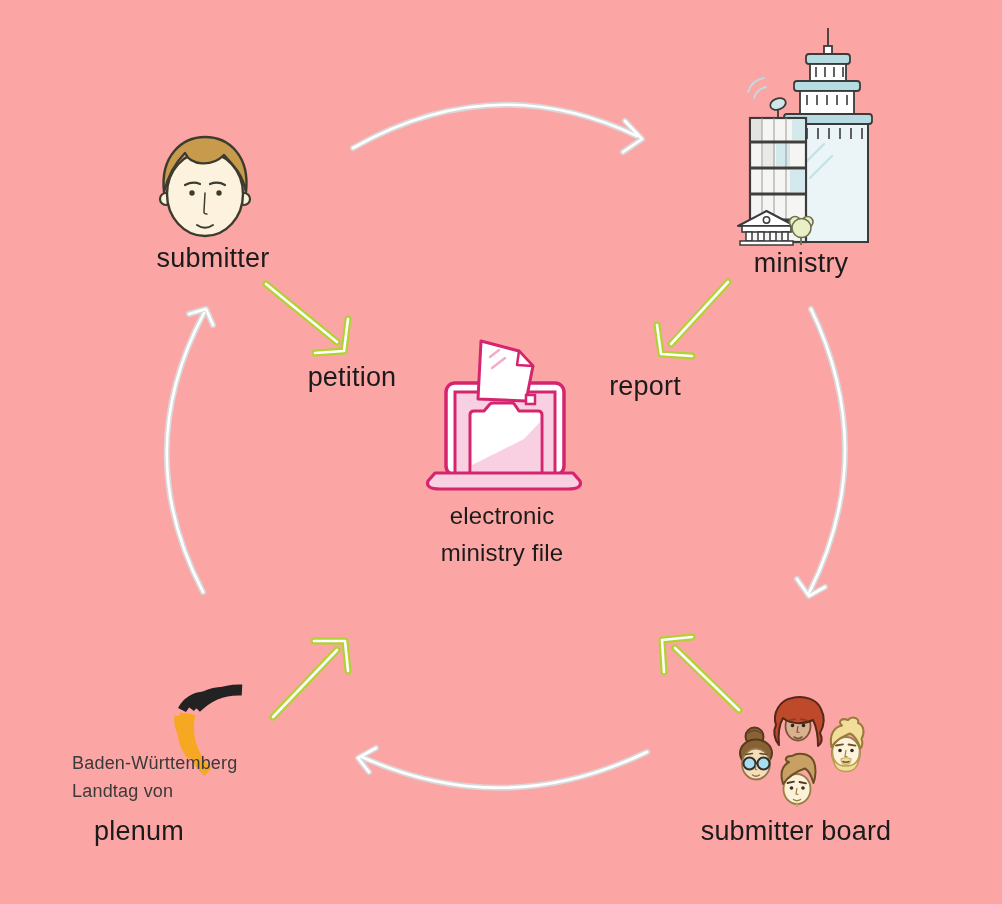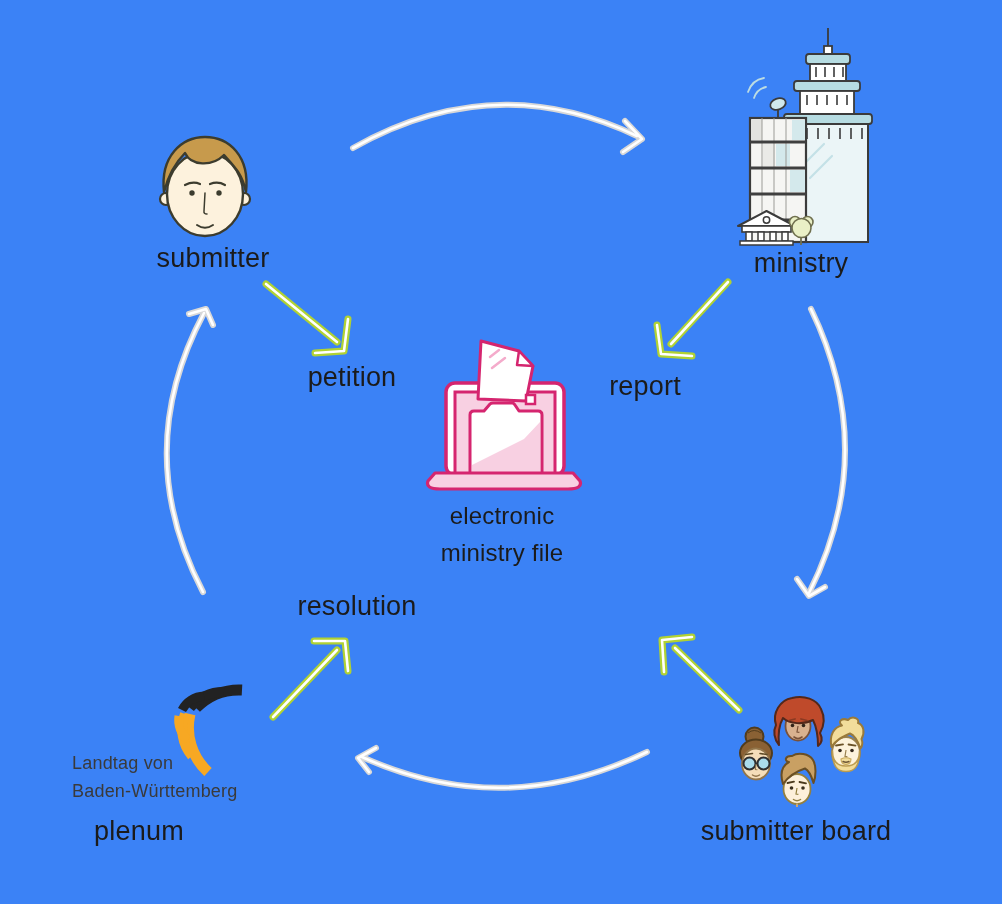--- a/index.html
+++ b/index.html
@@ -1,16 +1,16 @@
 <!DOCTYPE html>
 <html><head>
 <meta charset="utf-8">
 <style>
   html,body{margin:0;padding:0;background:#ffffff;}
-  .canvas{position:relative;width:1002px;height:904px;background:#3b82f6;overflow:hidden;
+  .canvas{position:relative;width:1002px;height:904px;background:#fca5a5;overflow:hidden;
           font-family:"Liberation Sans", sans-serif;color:#1b1b1b;}
   .layer{position:absolute;left:0;top:0;}
   .icon{position:absolute;}
   .label{position:absolute;font-size:27px;text-align:center;color:#1b1b1b;letter-spacing:.2px;}
   .label.small{font-size:18px;text-align:left;color:#3a3a3a;line-height:28px;}
   .center-label{line-height:37px;font-size:24px;}
   
   .gray-o{fill:none;stroke:#d8d8d8;stroke-width:6;stroke-linecap:round;stroke-linejoin:round;}
   .gray-i{fill:none;stroke:#ffffff;stroke-width:2.6;stroke-linecap:round;stroke-linejoin:round;}
   .grn-o{fill:none;stroke:#b1d233;stroke-width:7;stroke-linecap:round;stroke-linejoin:round;}
@@ -151,33 +151,32 @@
     </g>
     <path d="M 11 140 L 149 140 L 156 148 Q 159 156 144 156 L 16 156 Q 1 156 4 148 Z" fill="#f8d0e2" stroke="#d5256f" stroke-width="3.2" stroke-linejoin="round"></path>
   </svg>
   <div class="label center-label" style="left:392px;top:497px;width:220px">
     <div>electronic</div>
     <div>ministry file</div>
   </div>
 
   <div class="label" style="left:272px;top:362px;width:160px">petition</div>
   <div class="label" style="left:565px;top:371px;width:160px">report</div>
-  <div class="label" style="left:277px;top:591px;width:160px">resolution</div>
 
   <svg class="icon" style="left:130px;top:676px" width="125" height="100" viewBox="0 0 125 100">
     <path d="M 112 14 A 60 60 0 0 0 66 32" fill="none" stroke="#222222" stroke-width="11"></path>
     <path d="M 60 38 A 60 60 0 0 0 78 96" fill="none" stroke="#f7a823" stroke-width="11"></path>
     <path d="M 94 16 A 42 42 0 0 0 60 32" fill="none" stroke="#222222" stroke-width="10"></path>
     <path d="M 55 38 A 42 42 0 0 0 62 80" fill="none" stroke="#f7a823" stroke-width="10"></path>
     <path d="M 74 20 A 26 26 0 0 0 52 34" fill="none" stroke="#222222" stroke-width="9"></path>
     <path d="M 49 40 A 26 26 0 0 0 58 64" fill="none" stroke="#f7a823" stroke-width="9"></path>
   </svg>
   <div class="label small" style="left:72px;top:749px;width:220px">
+    <div>Baden-Württemberg</div>
     <div>Landtag von</div>
-    <div>Baden-Württemberg</div>
   </div>
   <div class="label" style="left:59px;top:816px;width:160px">plenum</div>
 
   <svg class="icon" style="left:733px;top:690px" width="142" height="128" viewBox="0 0 142 128">
     <g>
       <ellipse cx="65" cy="36" rx="12.5" ry="14.5" fill="#d9b18f" stroke="#7a5138" stroke-width="1.8"></ellipse>
       <path d="M 46 55 C 41 49 40 41 43 35 C 39 23 47 10 59 8 C 71 5 84 9 88 19 C 92 27 91 36 87 43 C 90 49 89 53 85 56 C 85 47 84 38 80 30 C 70 35 57 34 50 28 C 46 35 45 45 46 55 Z" fill="#bf4a2b" stroke="#54281a" stroke-width="2" stroke-linejoin="round"></path>
       <path d="M 56 30.5 l 6 -1.5 M 68 29 l 6 1.5" stroke="#8a3a22" stroke-width="1.8" stroke-linecap="round"></path>
       <circle cx="59.5" cy="35.5" r="1.8" fill="#32241a"></circle>
       <circle cx="70.5" cy="35.5" r="1.8" fill="#32241a"></circle>

